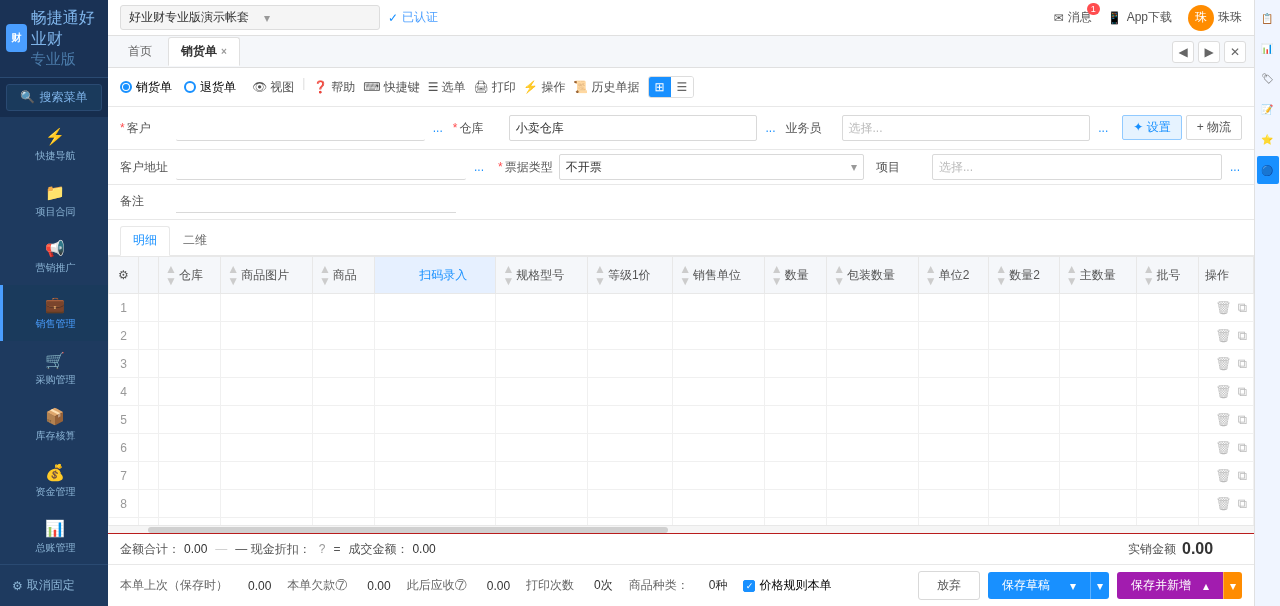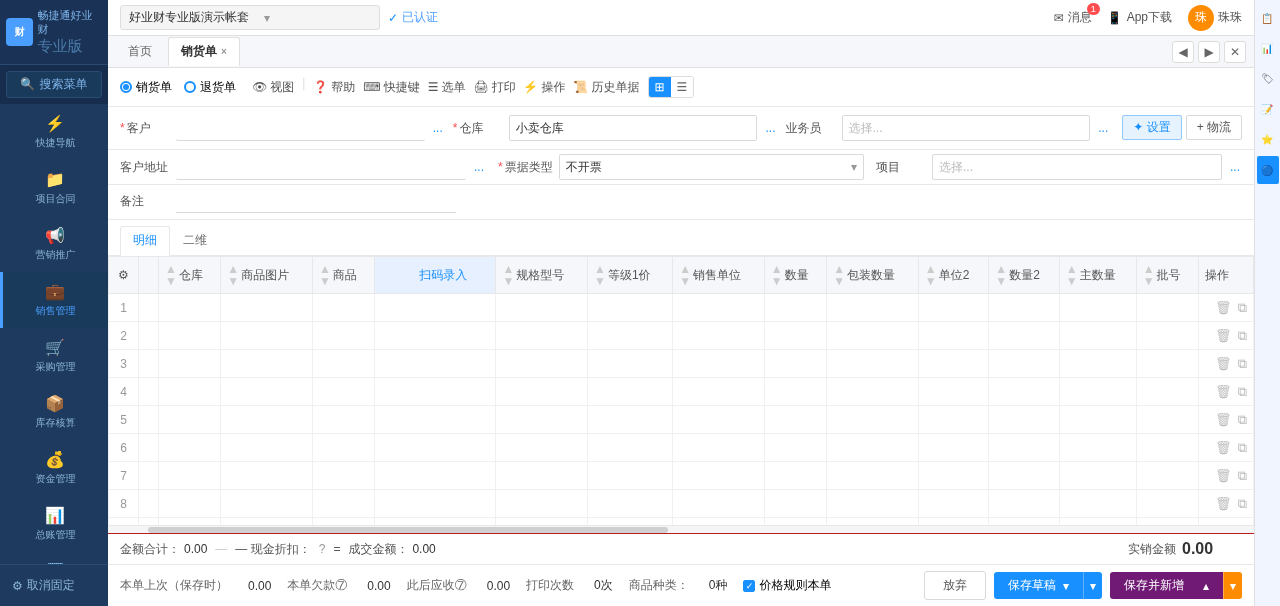--- a/index.html
+++ b/index.html
@@ -2,21 +2,21 @@
 <html><head>
   <meta charset="utf-8">
   <style>
     * { box-sizing: border-box; margin: 0; padding: 0; font-family: 'Microsoft YaHei', '微软雅黑', Arial, sans-serif; font-size: 12px; }
     body { width: 1280px; height: 606px; overflow: hidden; background: #f0f2f5; display: flex; }
 
     
     .sidebar { width: 108px; background: #1e3a5f; display: flex; flex-direction: column; height: 606px; overflow: hidden; }
     .sidebar-logo { background: #1a3255; padding: 8px 6px; display: flex; align-items: center; gap: 4px; border-bottom: 1px solid #2a4a72; }
     .sidebar-logo-icon { width: 28px; height: 28px; background: #4a9eff; border-radius: 4px; display: flex; align-items: center; justify-content: center; color: white; font-size: 10px; font-weight: bold; }
-    .sidebar-logo-text { color: #7eb3e8; font-size: 11px; line-height: 1.3; }
+    .sidebar-logo-text { color: #7eb3e8; font-size: 16px; line-height: 1.3; }
     .sidebar-logo-sub { color: #4a7aa8; font-size: 15px; }
     .sidebar-search { background: #162d4e; padding: 6px; }
     .sidebar-search-btn { width: 100%; background: #1a3a5c; border: 1px solid #2a4a72; color: #7eb3e8; padding: 4px 6px; border-radius: 3px; cursor: pointer; text-align: center; display: flex; align-items: center; justify-content: center; gap: 4px; }
     .sidebar-nav { flex: 1; overflow-y: auto; }
     .sidebar-item { padding: 10px 6px; cursor: pointer; color: #8ab3d4; display: flex; flex-direction: column; align-items: center; gap: 3px; border-left: 3px solid transparent; }
     .sidebar-item.active { background: #1a3a5c; color: #4a9eff; border-left-color: #4a9eff; }
     .sidebar-item-icon { font-size: 16px; }
     .sidebar-item-label { font-size: 10px; text-align: center; }
     .sidebar-bottom { padding: 6px; border-top: 1px solid #2a4a72; }
     .sidebar-bottom-item { padding: 6px; color: #8ab3d4; cursor: pointer; display: flex; align-items: center; gap: 4px; font-size: 11px; }
@@ -99,23 +99,23 @@
     
     .footer { padding: 6px 12px; background: #fff; border-top: 1px solid #e8e8e8; display: flex; align-items: center; gap: 16px; }
     .footer-info { display: flex; gap: 16px; flex: 1; }
     .footer-item { display: flex; align-items: center; gap: 20px; color: #666; }
     .footer-val { color: #333; }
     .footer-actions { display: flex; gap: 8px; align-items: center; }
     .checkbox-item { display: flex; align-items: center; gap: 4px; cursor: pointer; }
     .checkbox-box { width: 12px; height: 12px; border: 1px solid #1890ff; border-radius: 2px; background: #1890ff; display: flex; align-items: center; justify-content: center; }
     .checkbox-box::after { content: '✓'; color: white; font-size: 9px; }
     .btn-abandon { padding: 5px 18px; border: 1px solid #d9d9d9; border-radius: 3px; background: #fff; color: #555; cursor: pointer; }
-    .btn-save-draft { padding: 5px 14px; background: #1890ff; color: #fff; border: none; border-radius: 3px 0 0 3px; cursor: pointer; display: flex; align-items: center; gap: 7px; }
+    .btn-save-draft { padding: 5px 14px; background: #1890ff; color: #fff; border: none; border-radius: 3px 0 0 3px; cursor: pointer; display: flex; align-items: center; gap: 20px; }
     .btn-save-draft-arrow { padding: 5px 6px; background: #1890ff; color: #fff; border: none; border-left: 1px solid rgba(255,255,255,0.3); border-radius: 0 3px 3px 0; cursor: pointer; }
-    .btn-save-new { padding: 5px 14px; background: #701a75; color: #fff; border: none; border-radius: 3px 0 0 3px; cursor: pointer; display: flex; align-items: center; gap: 19px; justify-content: flex-end; }
+    .btn-save-new { padding: 5px 14px; background: #a21caf; color: #fff; border: none; border-radius: 3px 0 0 3px; cursor: pointer; display: flex; align-items: center; gap: 12px; justify-content: flex-end; }
     .btn-save-new-arrow { padding: 5px 6px; background: #ff8c00; color: #fff; border: none; border-left: 1px solid rgba(255,255,255,0.3); border-radius: 0 3px 3px 0; cursor: pointer; }
 
     
     ::-webkit-scrollbar { width: 6px; height: 6px; }
     ::-webkit-scrollbar-track { background: #f1f1f1; }
     ::-webkit-scrollbar-thumb { background: #ccc; border-radius: 3px; }
 
     
     .right-panel { width: 26px; background: #f0f5ff; border-left: 1px solid #e0e0e0; display: flex; flex-direction: column; align-items: center; padding: 4px 2px; gap: 2px; }
     .right-panel-btn { width: 22px; padding: 8px 0; display: flex; align-items: center; justify-content: center; cursor: pointer; color: #666; writing-mode: vertical-rl; font-size: 10px; border-radius: 2px; }

